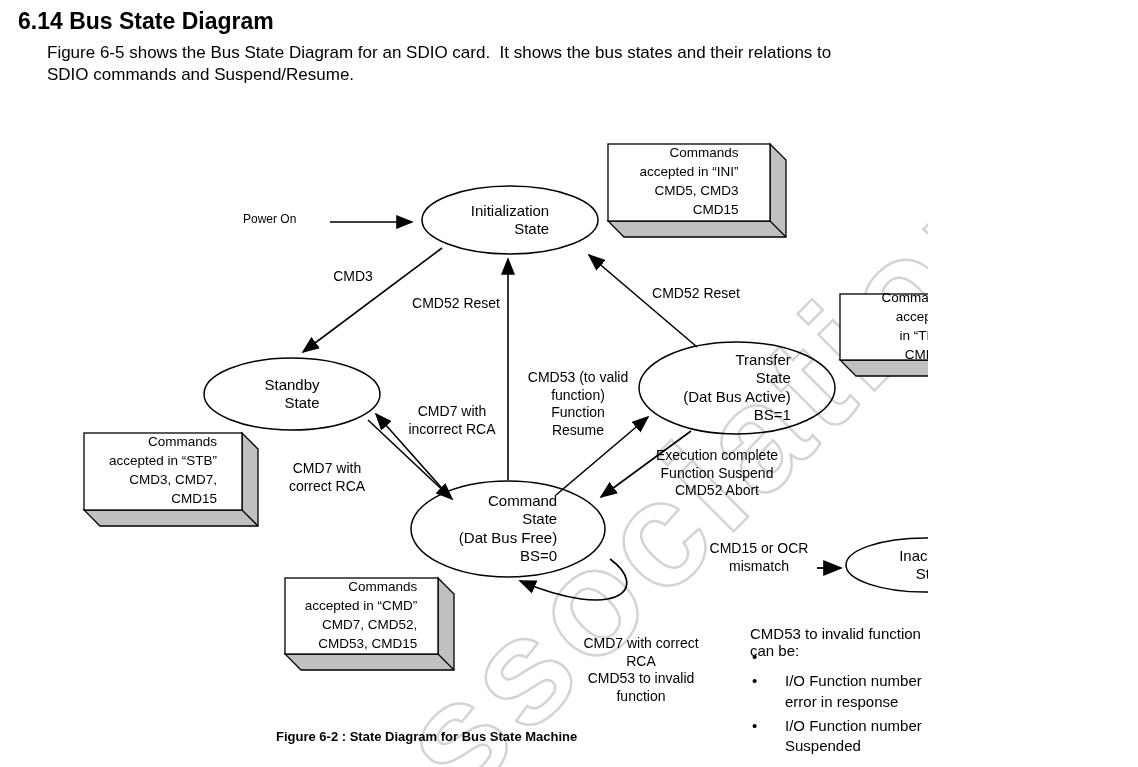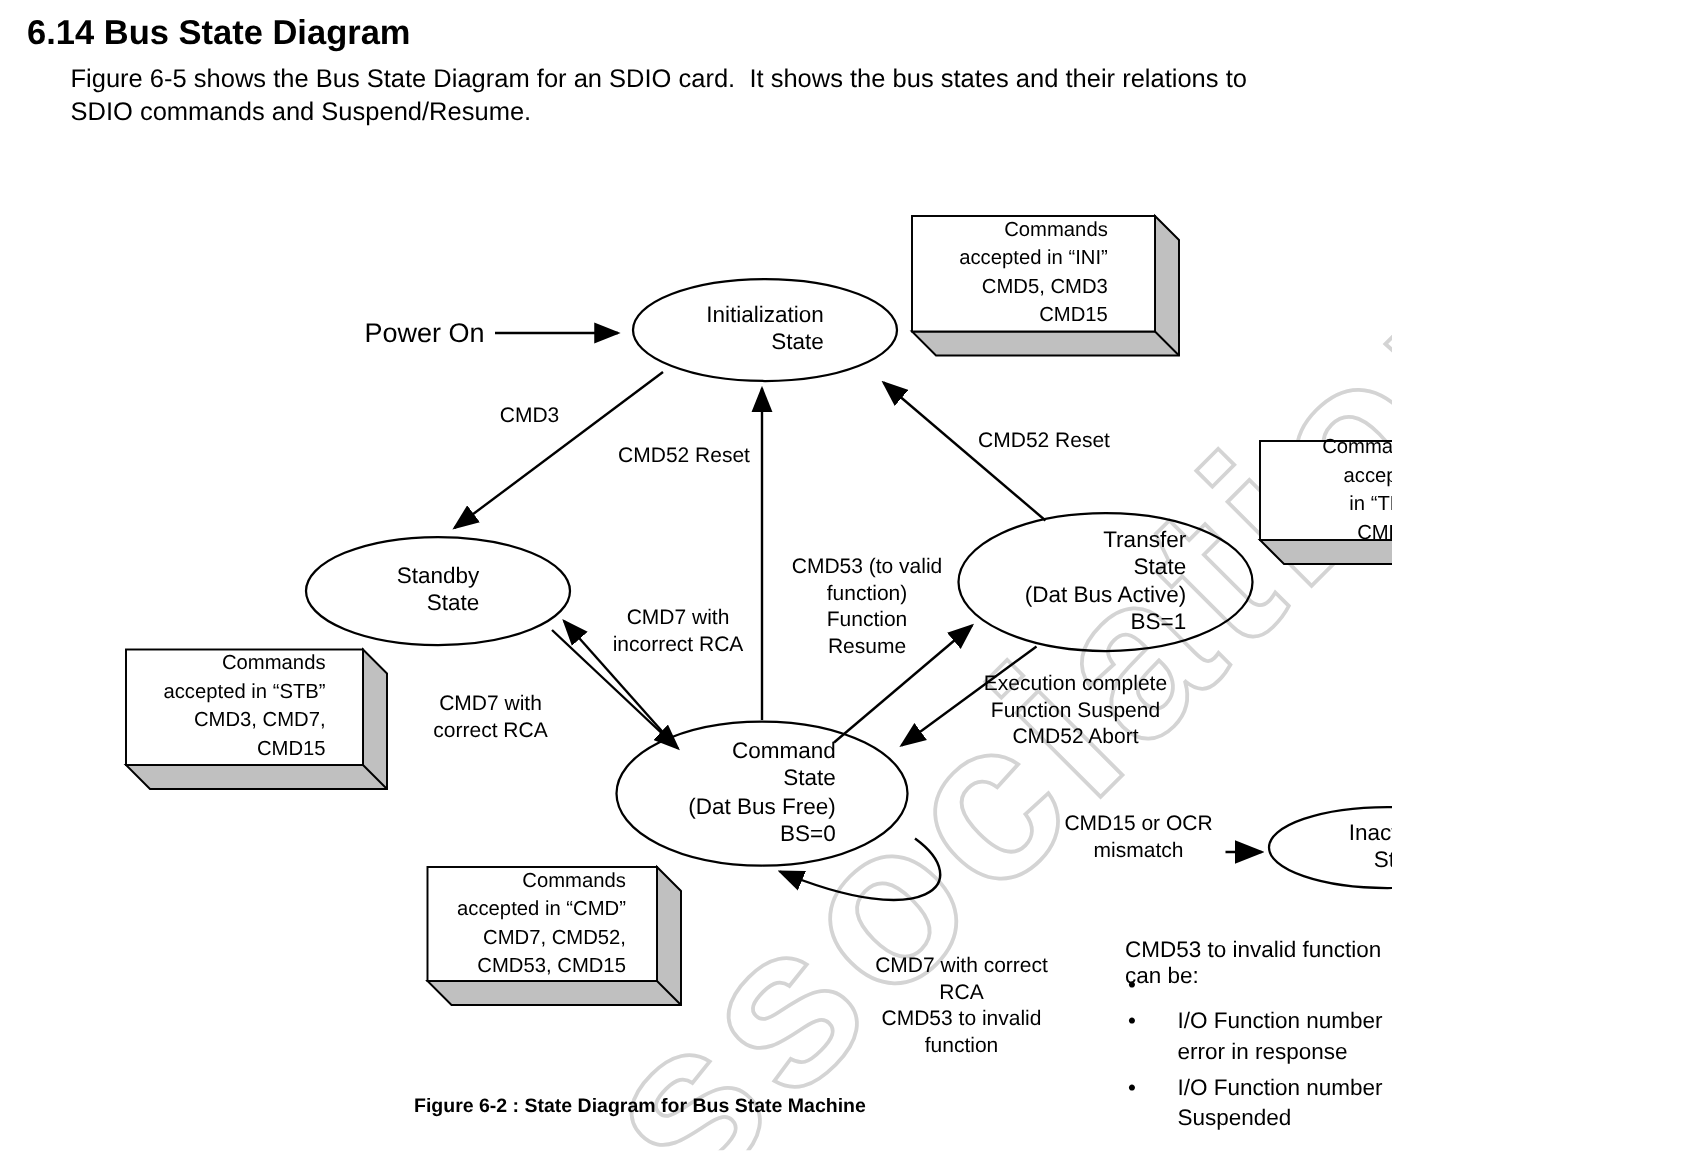--- a/index.html
+++ b/index.html
@@ -26,21 +26,21 @@
     font-size:14px; line-height:1.25; transform:translate(-50%,0);
   }
   .state-lbl {
     position:absolute; z-index:3; white-space:pre-line; text-align:right;
     font-size:15px; line-height:1.22; transform:translate(-50%,-50%);
   }
   .box-lbl {
     position:absolute; z-index:3; white-space:pre-line; text-align:right;
     font-size:13.5px; line-height:1.4; transform:translate(-50%,-50%);
   }
-  .power-on { position:absolute; z-index:3; font-size:18px; }
+  .power-on { position:absolute; z-index:3; font-size:12px; }
 
   .legend-title { position:absolute; left:750px; top:625px; font-size:15px; z-index:3; }
   .legend { position:absolute; left:752px; top:647px; z-index:3; font-size:15px; }
   .legend-item { display:flex; margin-bottom:4px; line-height:1.35; }
   .legend-item .bullet { width:33px; flex:0 0 33px; }
 </style>
 </head>
 <body>
 
 <div class="page">

